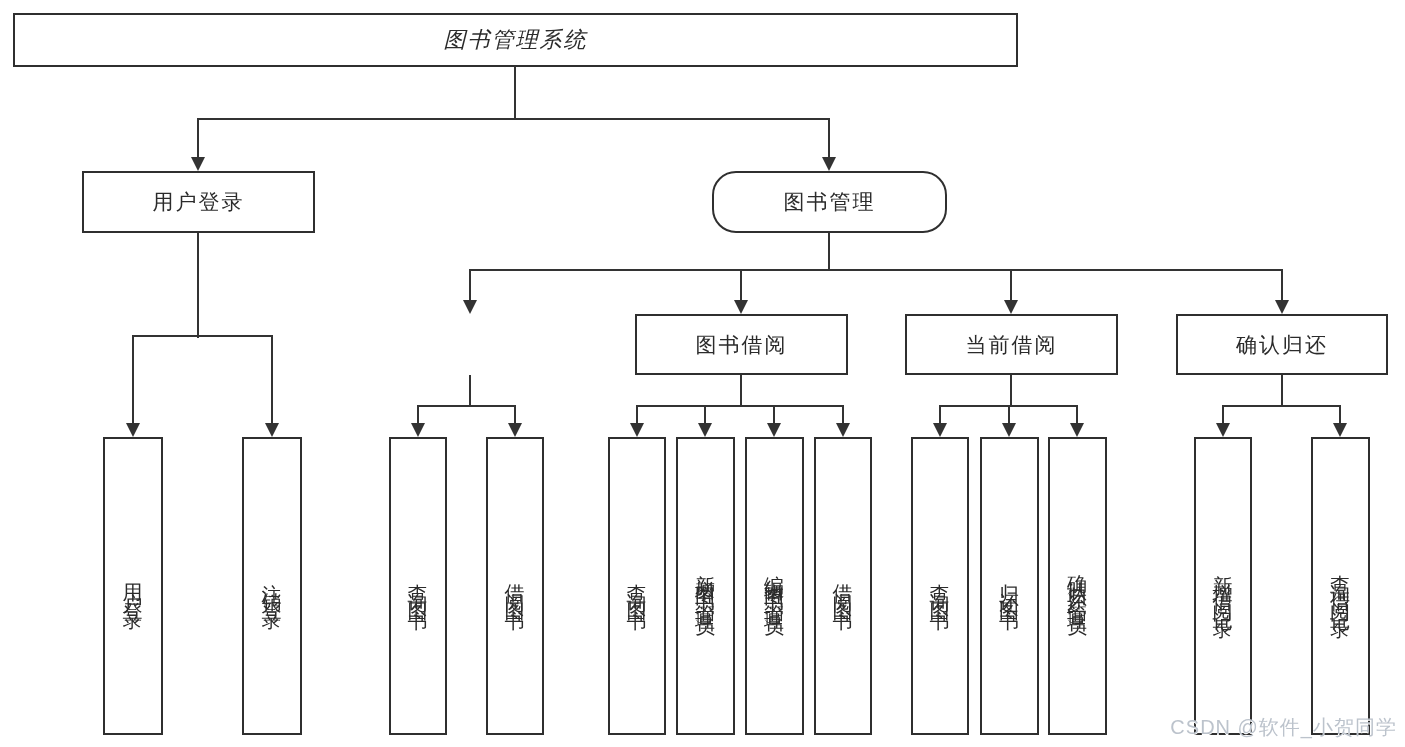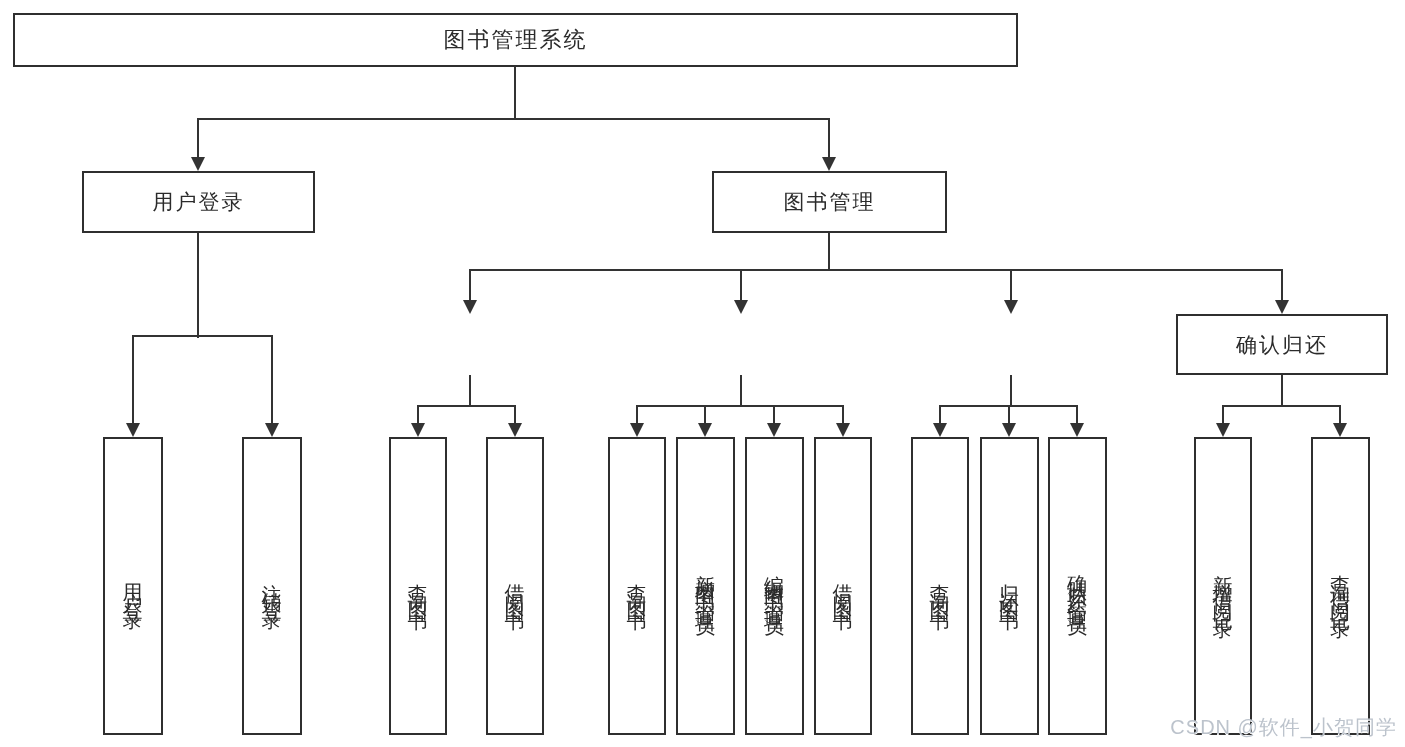--- a/index.html
+++ b/index.html
@@ -59,25 +59,27 @@
     text-shadow: 0 1px 0 #ffffff;
     letter-spacing: 1px;
     z-index: 5;
   }
 </style>
 </head>
 <body>
 
 <div id="canvas">
 
-  <div class="node root" style="left:13px; top:13px; width:1005px; height:54px;">图书管理系统</div>
+  <div class="node root" style="left:13px; top:13px; width:1005px; height:54px;font-style:italic;">图书管理系统</div>
 
   <div class="node lvl" style="left:82px; top:171px; width:233px; height:62px;">用户登录</div>
-  <div class="node lvl" style="left:712px; top:171px; width:235px; height:62px;">图书管理</div>
+  <div class="node lvl" style="left:712px; top:171px; width:235px; height:62px;border-radius:24px;">图书管理</div>
 
+  <div class="node lvl" style="left:635px; top:314px; width:213px; height:61px;">图书借阅</div>
+  <div class="node lvl" style="left:905px; top:314px; width:213px; height:61px;">当前借阅</div>
   <div class="node lvl" style="left:1176px; top:314px; width:212px; height:61px;">确认归还</div>
 
   <div class="leaf" style="left:103px; width:60px;">用户登录</div>
   <div class="leaf" style="left:242px; width:60px;">注销登录</div>
 
   <div class="leaf" style="left:389px; width:58px;">查询图书</div>
   <div class="leaf" style="left:486px; width:58px;">借阅图书</div>
 
   <div class="leaf" style="left:608px; width:58px;">查询图书</div>
   <div class="leaf" style="left:676px; width:59px; letter-spacing:6px;">新增图书（管理员）</div>

